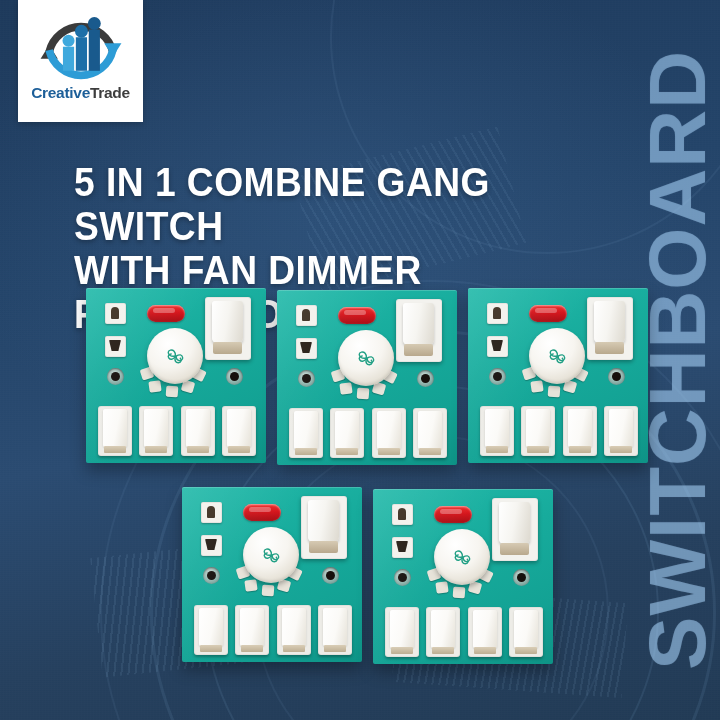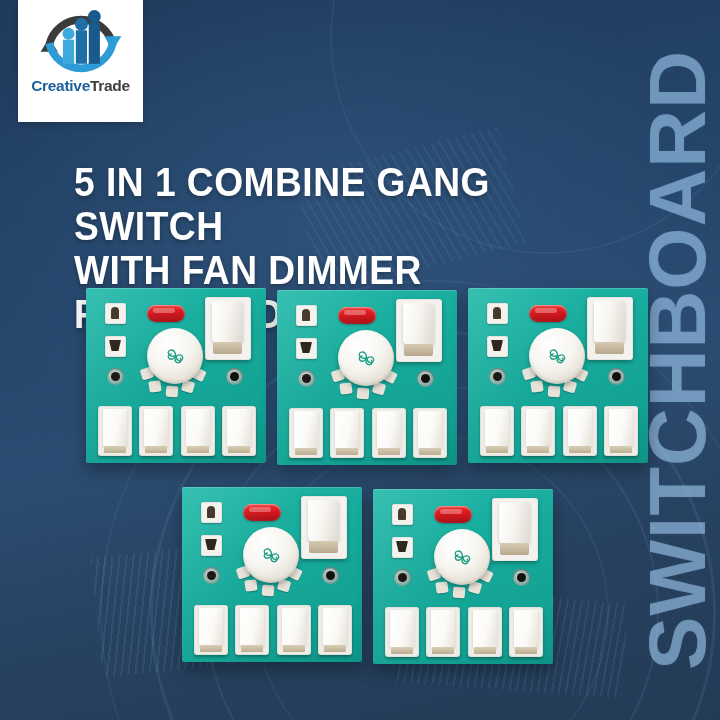--- a/index.html
+++ b/index.html
@@ -94,20 +94,21 @@
     left: 18px;
     top: 0px;
     width: 125px;
     height: 122px;
     background: #ffffff;
     box-shadow: 0 2px 6px rgba(0,0,0,0.22);
     display: flex;
     flex-direction: column;
     align-items: center;
     justify-content: flex-start;
+    padding-top: 7px;
     box-sizing: border-box;
   }
   .logo-mark { width: 86px; height: 76px; }
   .logo-text {
     font-family: "Liberation Sans", sans-serif;
     font-weight: bold;
     font-size: 15.5px;
     letter-spacing: -0.3px;
     margin-top: 1px;
     white-space: nowrap;

